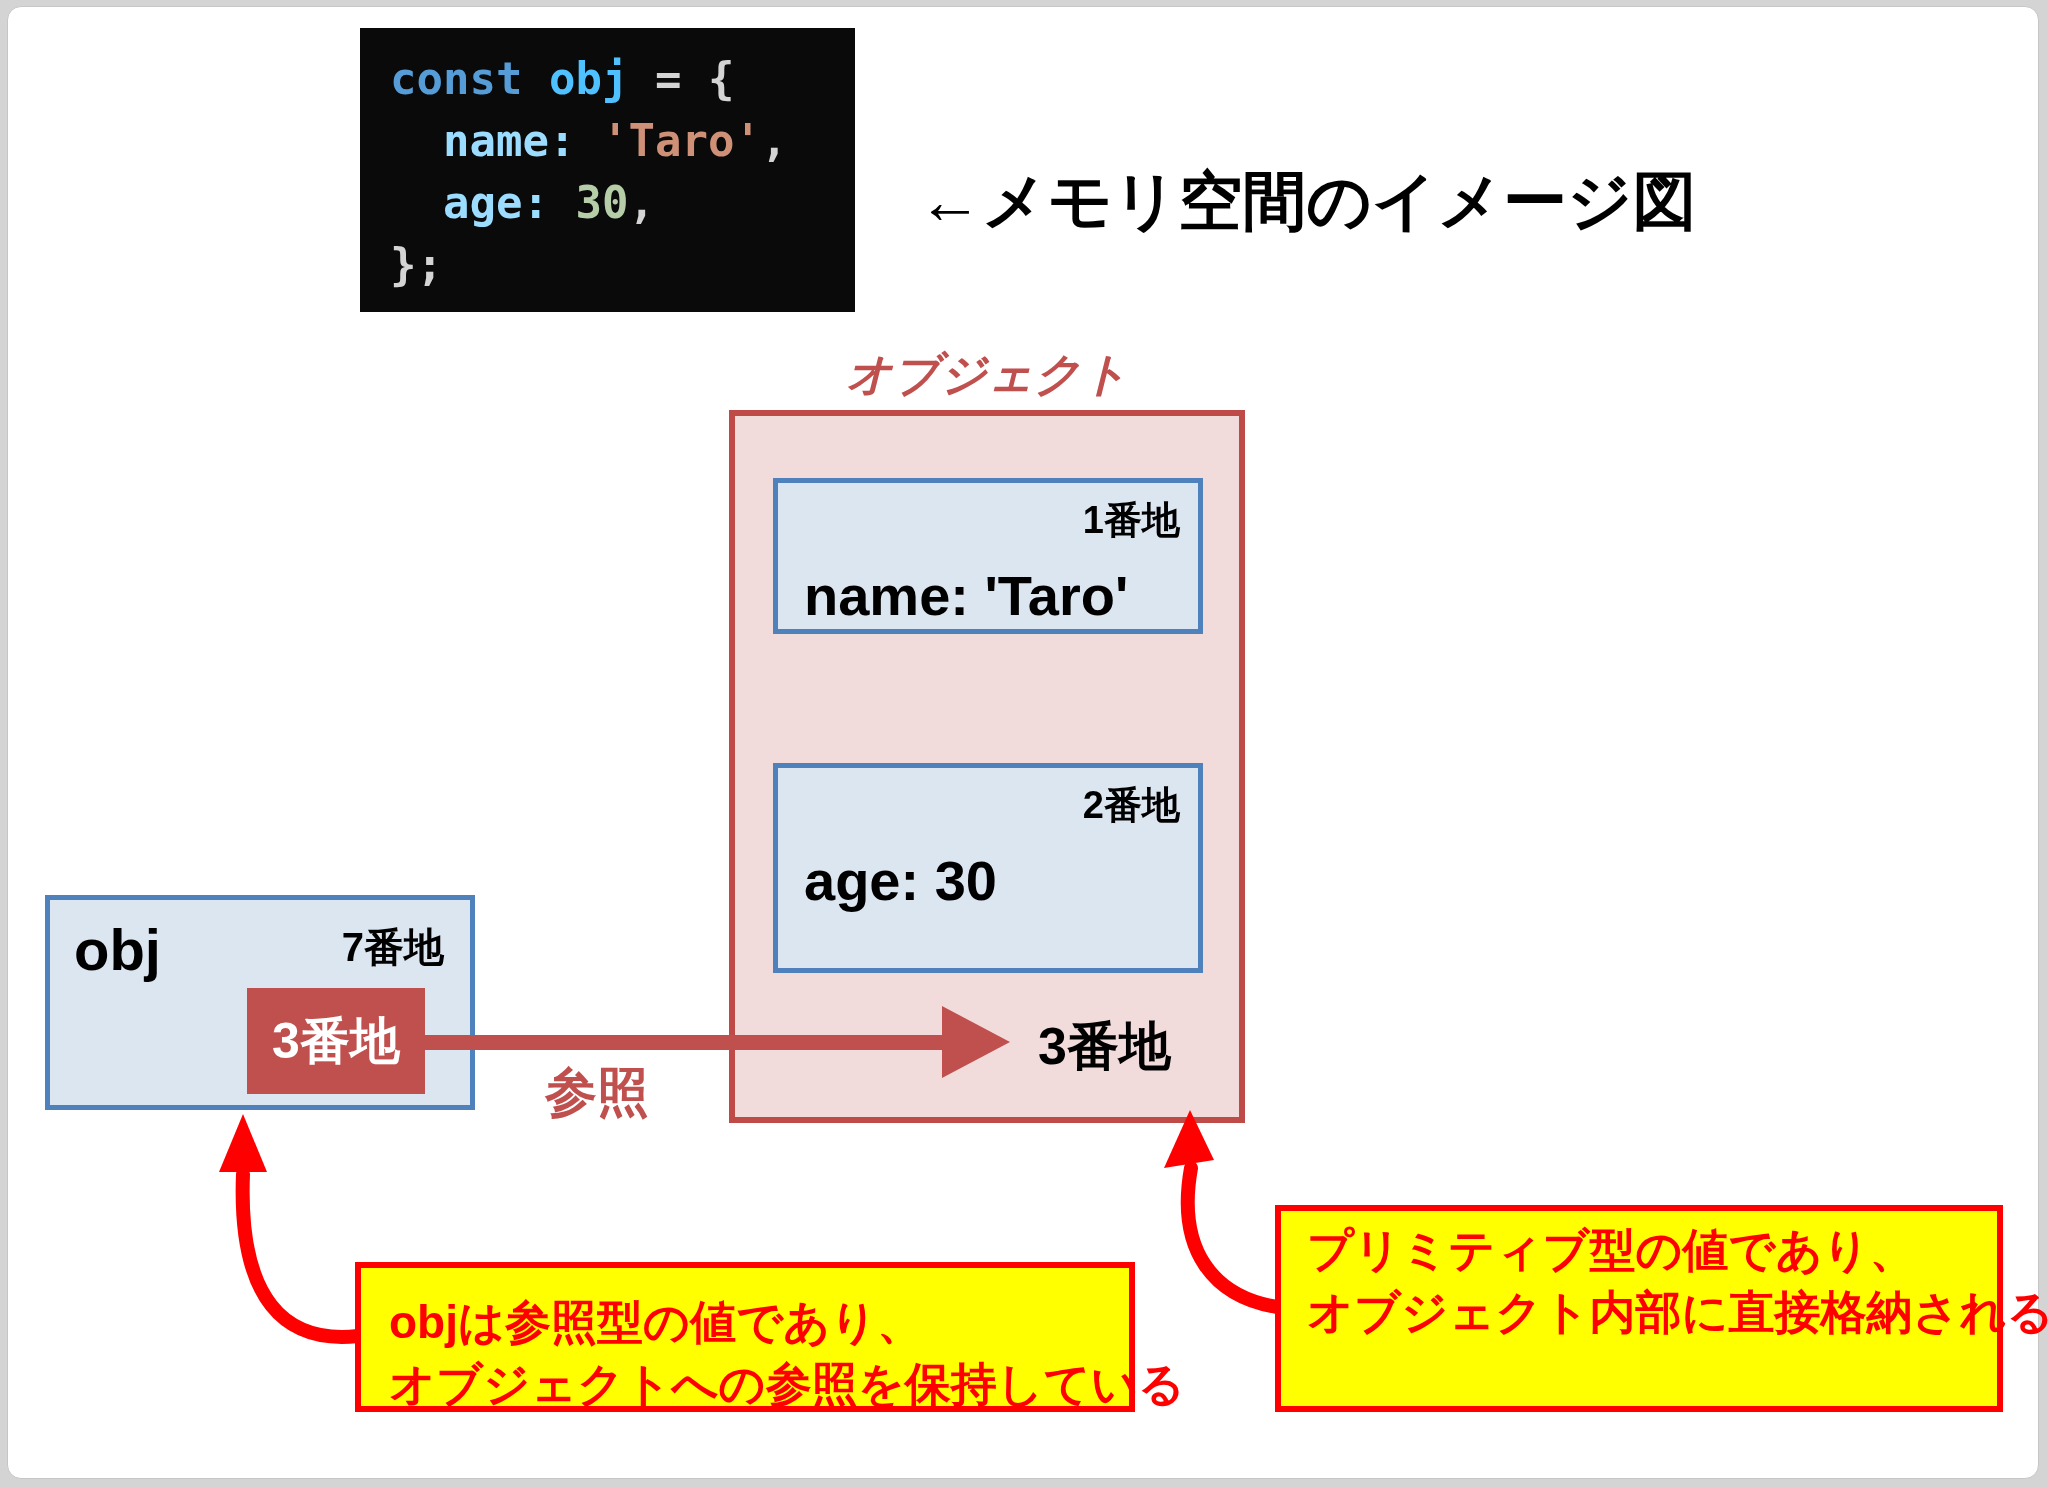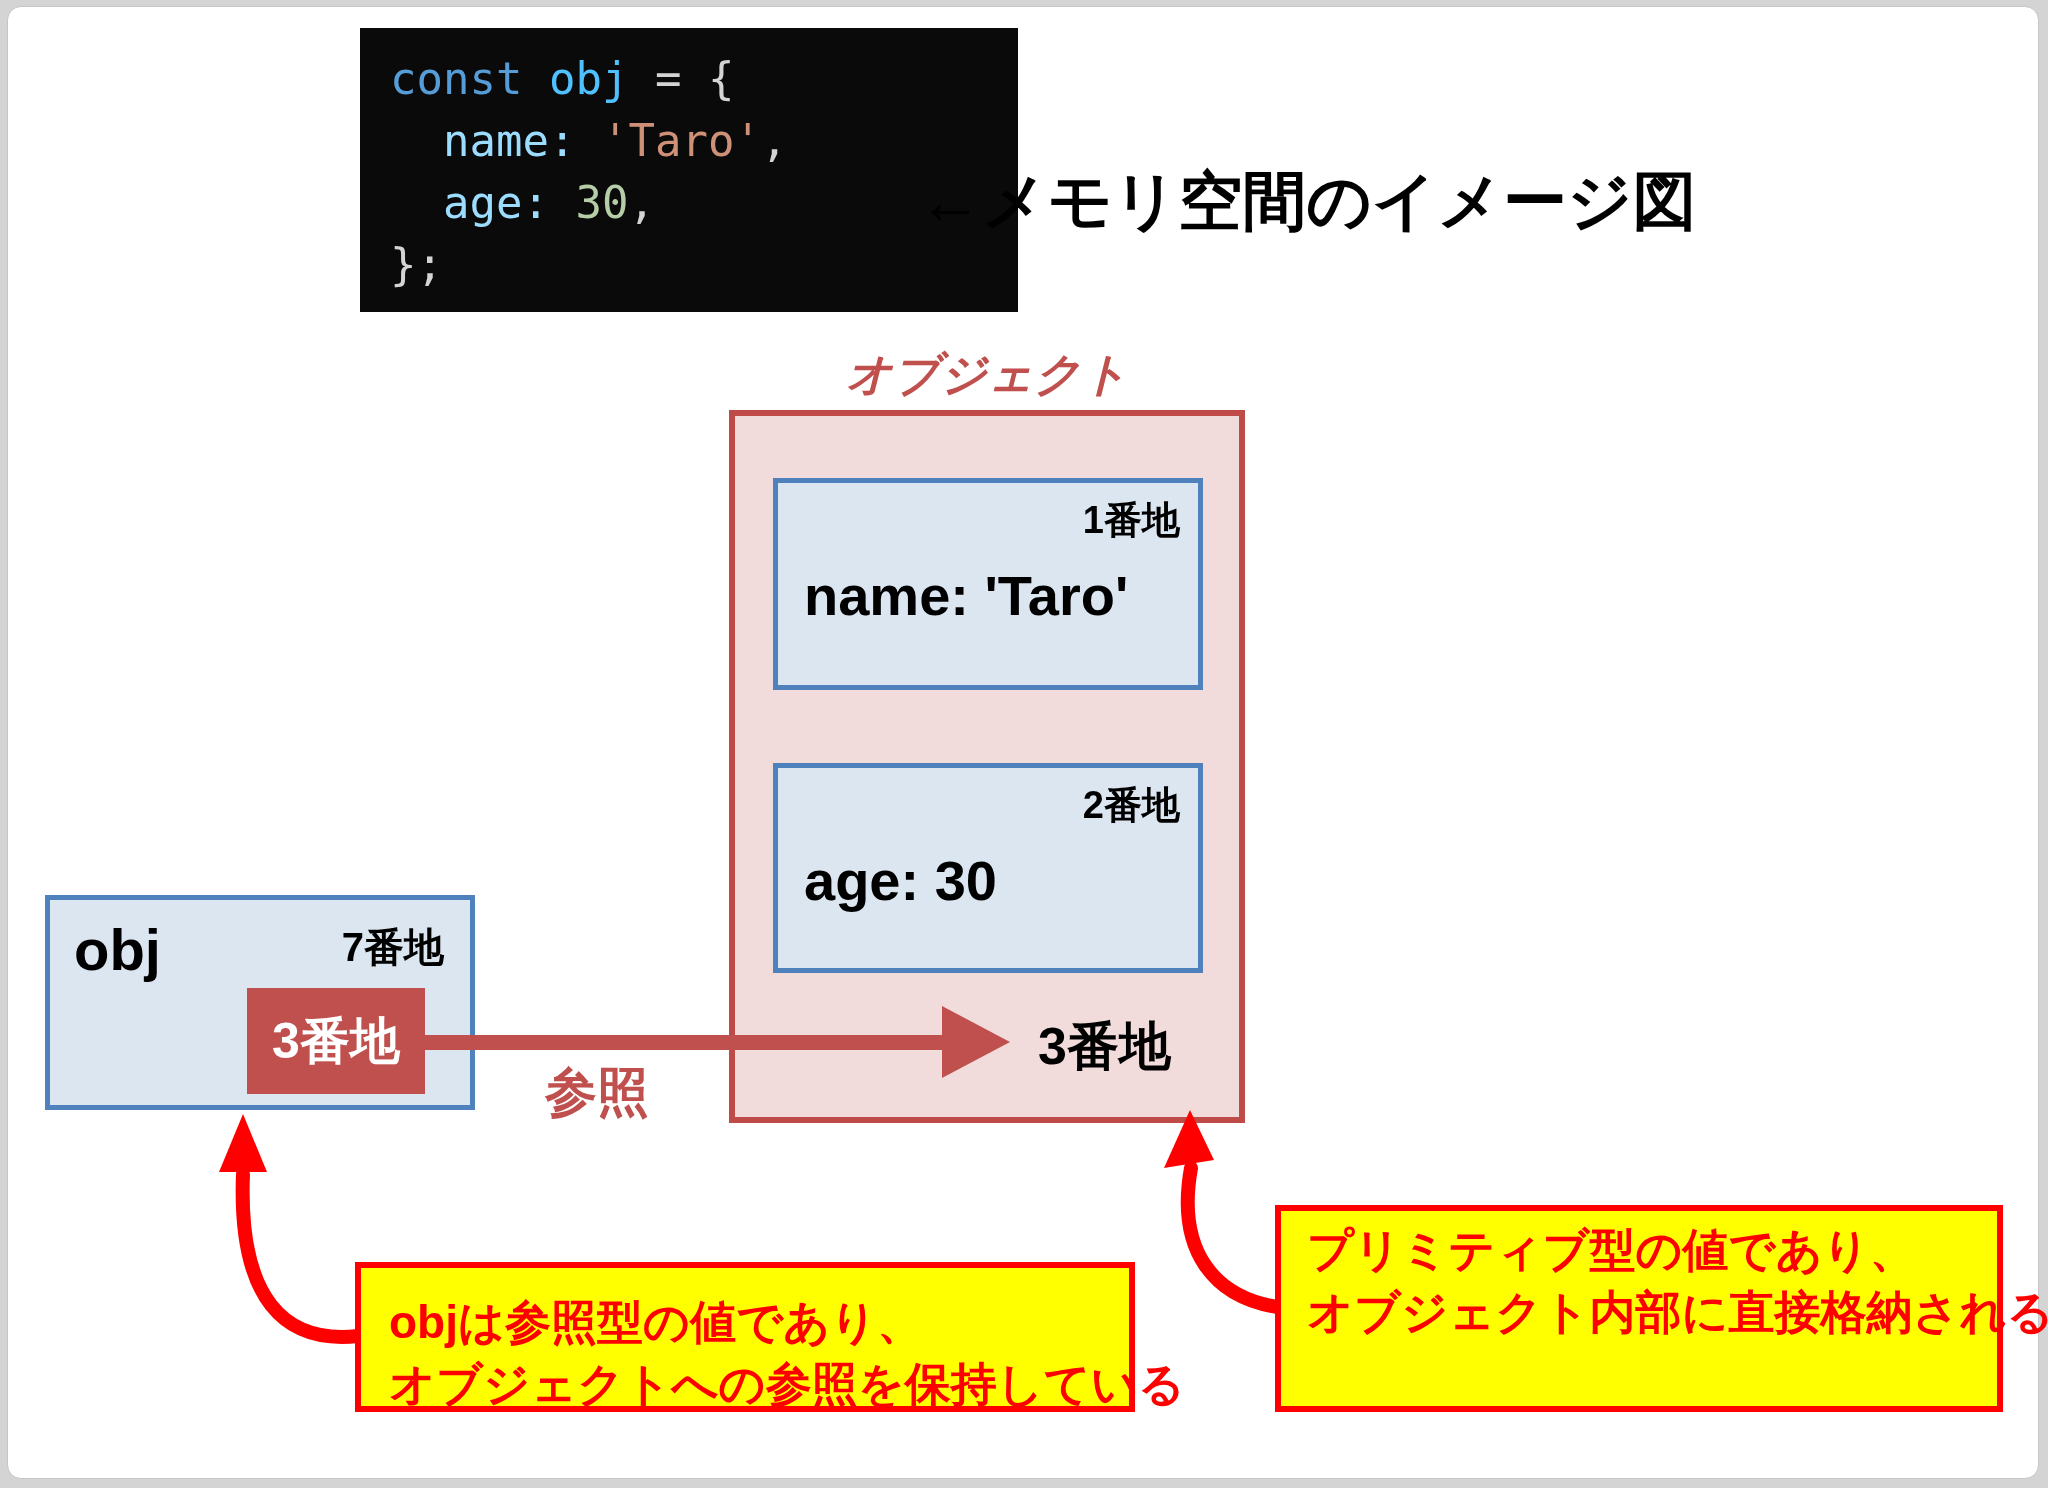--- a/index.html
+++ b/index.html
@@ -2,39 +2,39 @@
 <html style="--brick: #C0504D; --brick_border: #BE4B48; --pink_fill: #F2DCDB; --blue_border: #4F81BD; --blue_fill: #DCE6F1; --accent_red: #FF0000; --yellow: #FFFF00; --code_bg: #0A0A0A; --tok_keyword: #569CD6; --tok_variable: #4FC1FF; --tok_property: #9CDCFE; --tok_string: #CE9178; --tok_number: #B5CEA8; --tok_punct: #D4D4D4;"><head>
 <meta charset="utf-8">
 <style>
   html,body{margin:0;padding:0;background:#d4d4d4;}
   body{font-family:"Liberation Sans",sans-serif;}
   .stage{position:relative;width:2048px;height:1488px;background:#d4d4d4;overflow:hidden;}
   .card{position:absolute;left:7px;top:6px;width:2030px;height:1471px;background:#ffffff;
         border:1px solid #c6c6c6;border-radius:14px;}
 
   
-  .code{position:absolute;left:360px;top:28px;width:658px;height:284px;background:var(--code_bg);
-        font-family:"DejaVu Sans Mono",monospace;font-weight:normal;font-size:44px;line-height:62px;
+  .code{position:absolute;left:360px;top:28px;width:495px;height:284px;background:var(--code_bg);
+        font-family:"DejaVu Sans Mono",monospace;font-weight:bold;font-size:44px;line-height:62px;
         padding:20px 0 0 30px;box-sizing:border-box;white-space:pre;}
   .tok-kw{color:var(--tok_keyword);}
   .tok-var{color:var(--tok_variable);}
   .tok-key{color:var(--tok_property);}
   .tok-str{color:var(--tok_string);}
   .tok-num{color:var(--tok_number);}
   .tok-op{color:var(--tok_punct);}
 
   .header-title{position:absolute;left:918px;top:158px;font-size:64px;font-weight:bold;color:#000;white-space:nowrap;}
 
   .object-label{position:absolute;left:729px;top:344px;width:516px;text-align:center;
                 font-size:46px;font-weight:bold;color:var(--brick);font-style:italic;}
 
   .pink-box{position:absolute;left:729px;top:410px;width:516px;height:713px;box-sizing:border-box;
             background:var(--pink_fill);border:6px solid var(--brick_border);}
 
-  .mem-cell{position:absolute;width:430px;height:212px;box-sizing:border-box;
+  .mem-cell{position:absolute;width:430px;height:156px;box-sizing:border-box;
             background:var(--blue_fill);border:5px solid var(--blue_border);}
   .cell-1{left:773px;top:478px;}
   .cell-2{left:773px;top:763px;height:210px;}
   .cell-address{position:absolute;right:18px;top:12px;font-size:38px;font-weight:bold;color:#000;}
   .cell-value{position:absolute;left:26px;top:80px;font-size:56px;font-weight:bold;color:#000;white-space:nowrap;}
 
   .target-address{position:absolute;left:1038px;top:1012px;font-size:52px;font-weight:bold;color:#000;white-space:nowrap;}
 
   .obj-box{position:absolute;left:45px;top:895px;width:430px;height:215px;box-sizing:border-box;
            background:var(--blue_fill);border:5px solid var(--blue_border);}

